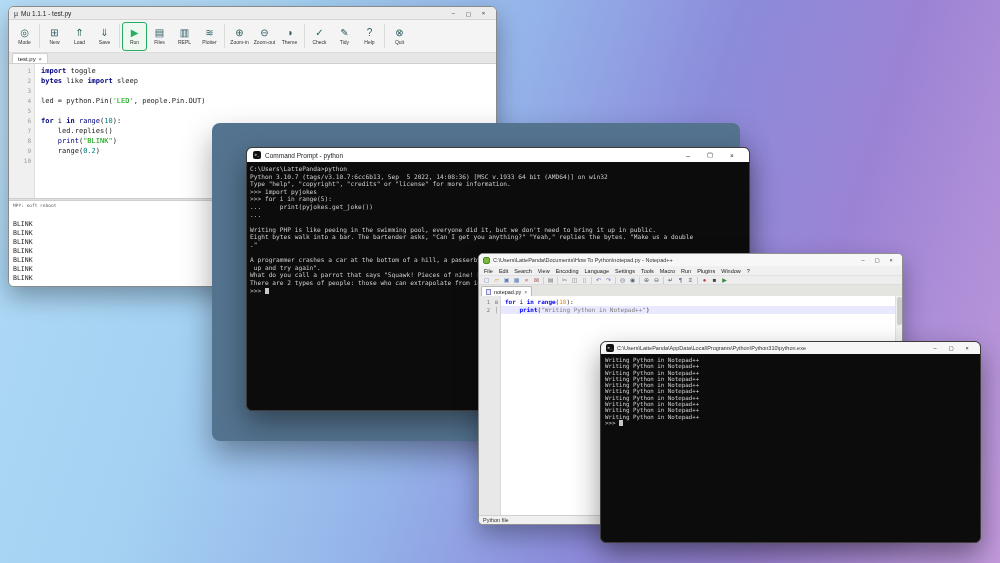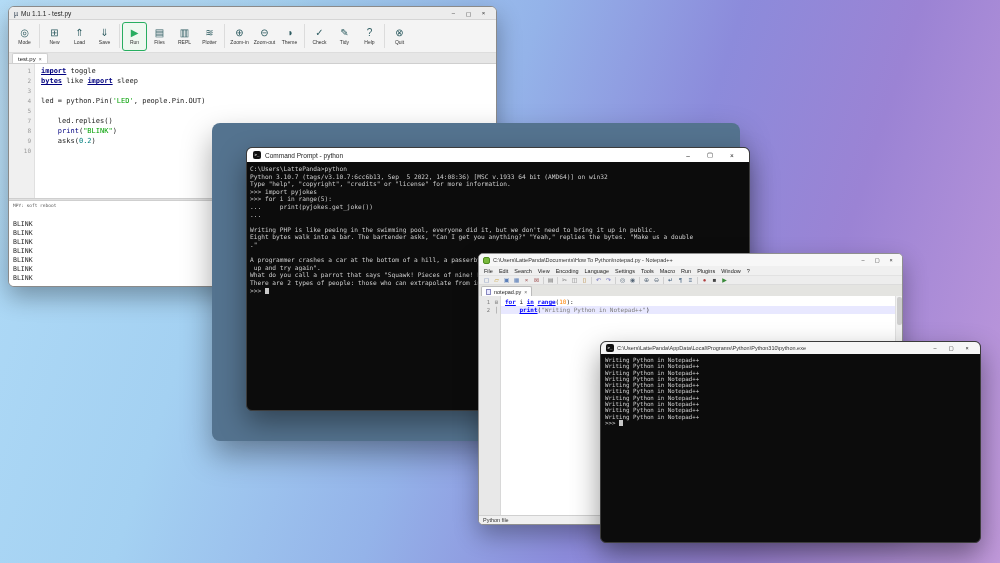--- a/index.html
+++ b/index.html
@@ -30,21 +30,21 @@
   .mu-tabbar{height:11px;background:#e6e6e6;display:flex;align-items:flex-end;padding-left:3px;border-bottom:1px solid #cfcfcf;flex:none;}
   .mu-tab{height:10px;background:#fff;border:1px solid #cfcfcf;border-bottom:none;display:flex;align-items:center;gap:3px;padding:0 5px;font-size:6px;color:#222;border-radius:2px 2px 0 0;}
   .mu-tab-close{font-size:5px;color:#666;}
   .mu-editor{position:relative;height:134px;background:#fff;font-family:"DejaVu Sans Mono",monospace;flex:none;overflow:hidden;}
   .mu-gutterbg{position:absolute;left:0;top:0;width:26px;height:100%;background:#f0f0f0;border-right:1px solid #e0e0e0;}
   .mu-lines{position:relative;padding-top:2px;}
   .cl-row{display:flex;}
   #mu-window .cl-row{height:10px;line-height:10px;font-size:7px;}
   #mu-window .cl-num{width:26px;text-align:right;padding-right:4px;color:#9a9a9a;font-size:6px;flex:none;}
   .cl-code{white-space:pre;color:#1a1a1a;padding-left:6px;flex:1;}
-  .tk-kw{color:#00007F;font-weight:bold;text-decoration:underline;}
+  .tk-kw{color:#00007F;font-weight:bold;}
   .tk-bi{color:#00007F;}
   .tk-str{color:#00A000;}
   .tk-num{color:#007F7F;}
   .tk-pl{color:#1a1a1a;}
   .mu-splitter{height:3px;background:#e0e0e0;border-top:1px solid #cfcfcf;border-bottom:1px solid #cfcfcf;flex:none;}
   .mu-repl{flex:1;background:#fff;font-family:"DejaVu Sans Mono",monospace;padding:2px 4px;overflow:hidden;}
   .mu-repl-meta div{font-size:4.5px;line-height:5.5px;color:#555;white-space:pre;}
   .mu-repl-lines{margin-top:6px;}
   .mu-repl-lines div{font-size:6.5px;line-height:9px;color:#222;white-space:pre;}
 
@@ -208,30 +208,34 @@
           </div>
           <div class="cl-row">
             <span class="cl-num">4</span>
             <span class="cl-code"><span class="tk-pl">led = python.Pin(</span><span class="tk-str">'LED'</span><span class="tk-pl">, people.Pin.OUT)</span></span>
           </div>
           <div class="cl-row">
             <span class="cl-num">5</span>
             <span class="cl-code"> </span>
           </div>
           <div class="cl-row">
+            <span class="cl-num">6</span>
+            <span class="cl-code"><span class="tk-kw">for</span><span class="tk-pl"> i </span><span class="tk-kw">in</span><span class="tk-pl"> </span><span class="tk-bi">range</span><span class="tk-pl">(</span><span class="tk-num">10</span><span class="tk-pl">):</span></span>
+          </div>
+          <div class="cl-row">
             <span class="cl-num">7</span>
             <span class="cl-code"><span class="tk-pl">    led.replies()</span></span>
           </div>
           <div class="cl-row">
             <span class="cl-num">8</span>
             <span class="cl-code"><span class="tk-pl">    </span><span class="tk-bi">print</span><span class="tk-pl">(</span><span class="tk-str">"BLINK"</span><span class="tk-pl">)</span></span>
           </div>
           <div class="cl-row">
             <span class="cl-num">9</span>
-            <span class="cl-code"><span class="tk-pl">    asks(</span><span class="tk-num">0.2</span><span class="tk-pl">)</span></span>
+            <span class="cl-code"><span class="tk-pl">    range(</span><span class="tk-num">0.2</span><span class="tk-pl">)</span></span>
           </div>
           <div class="cl-row">
             <span class="cl-num">10</span>
             <span class="cl-code"> </span>
           </div>
         </div>
     </div>
     <div class="mu-splitter"></div>
     <div class="mu-repl">
       <div class="mu-repl-meta">

